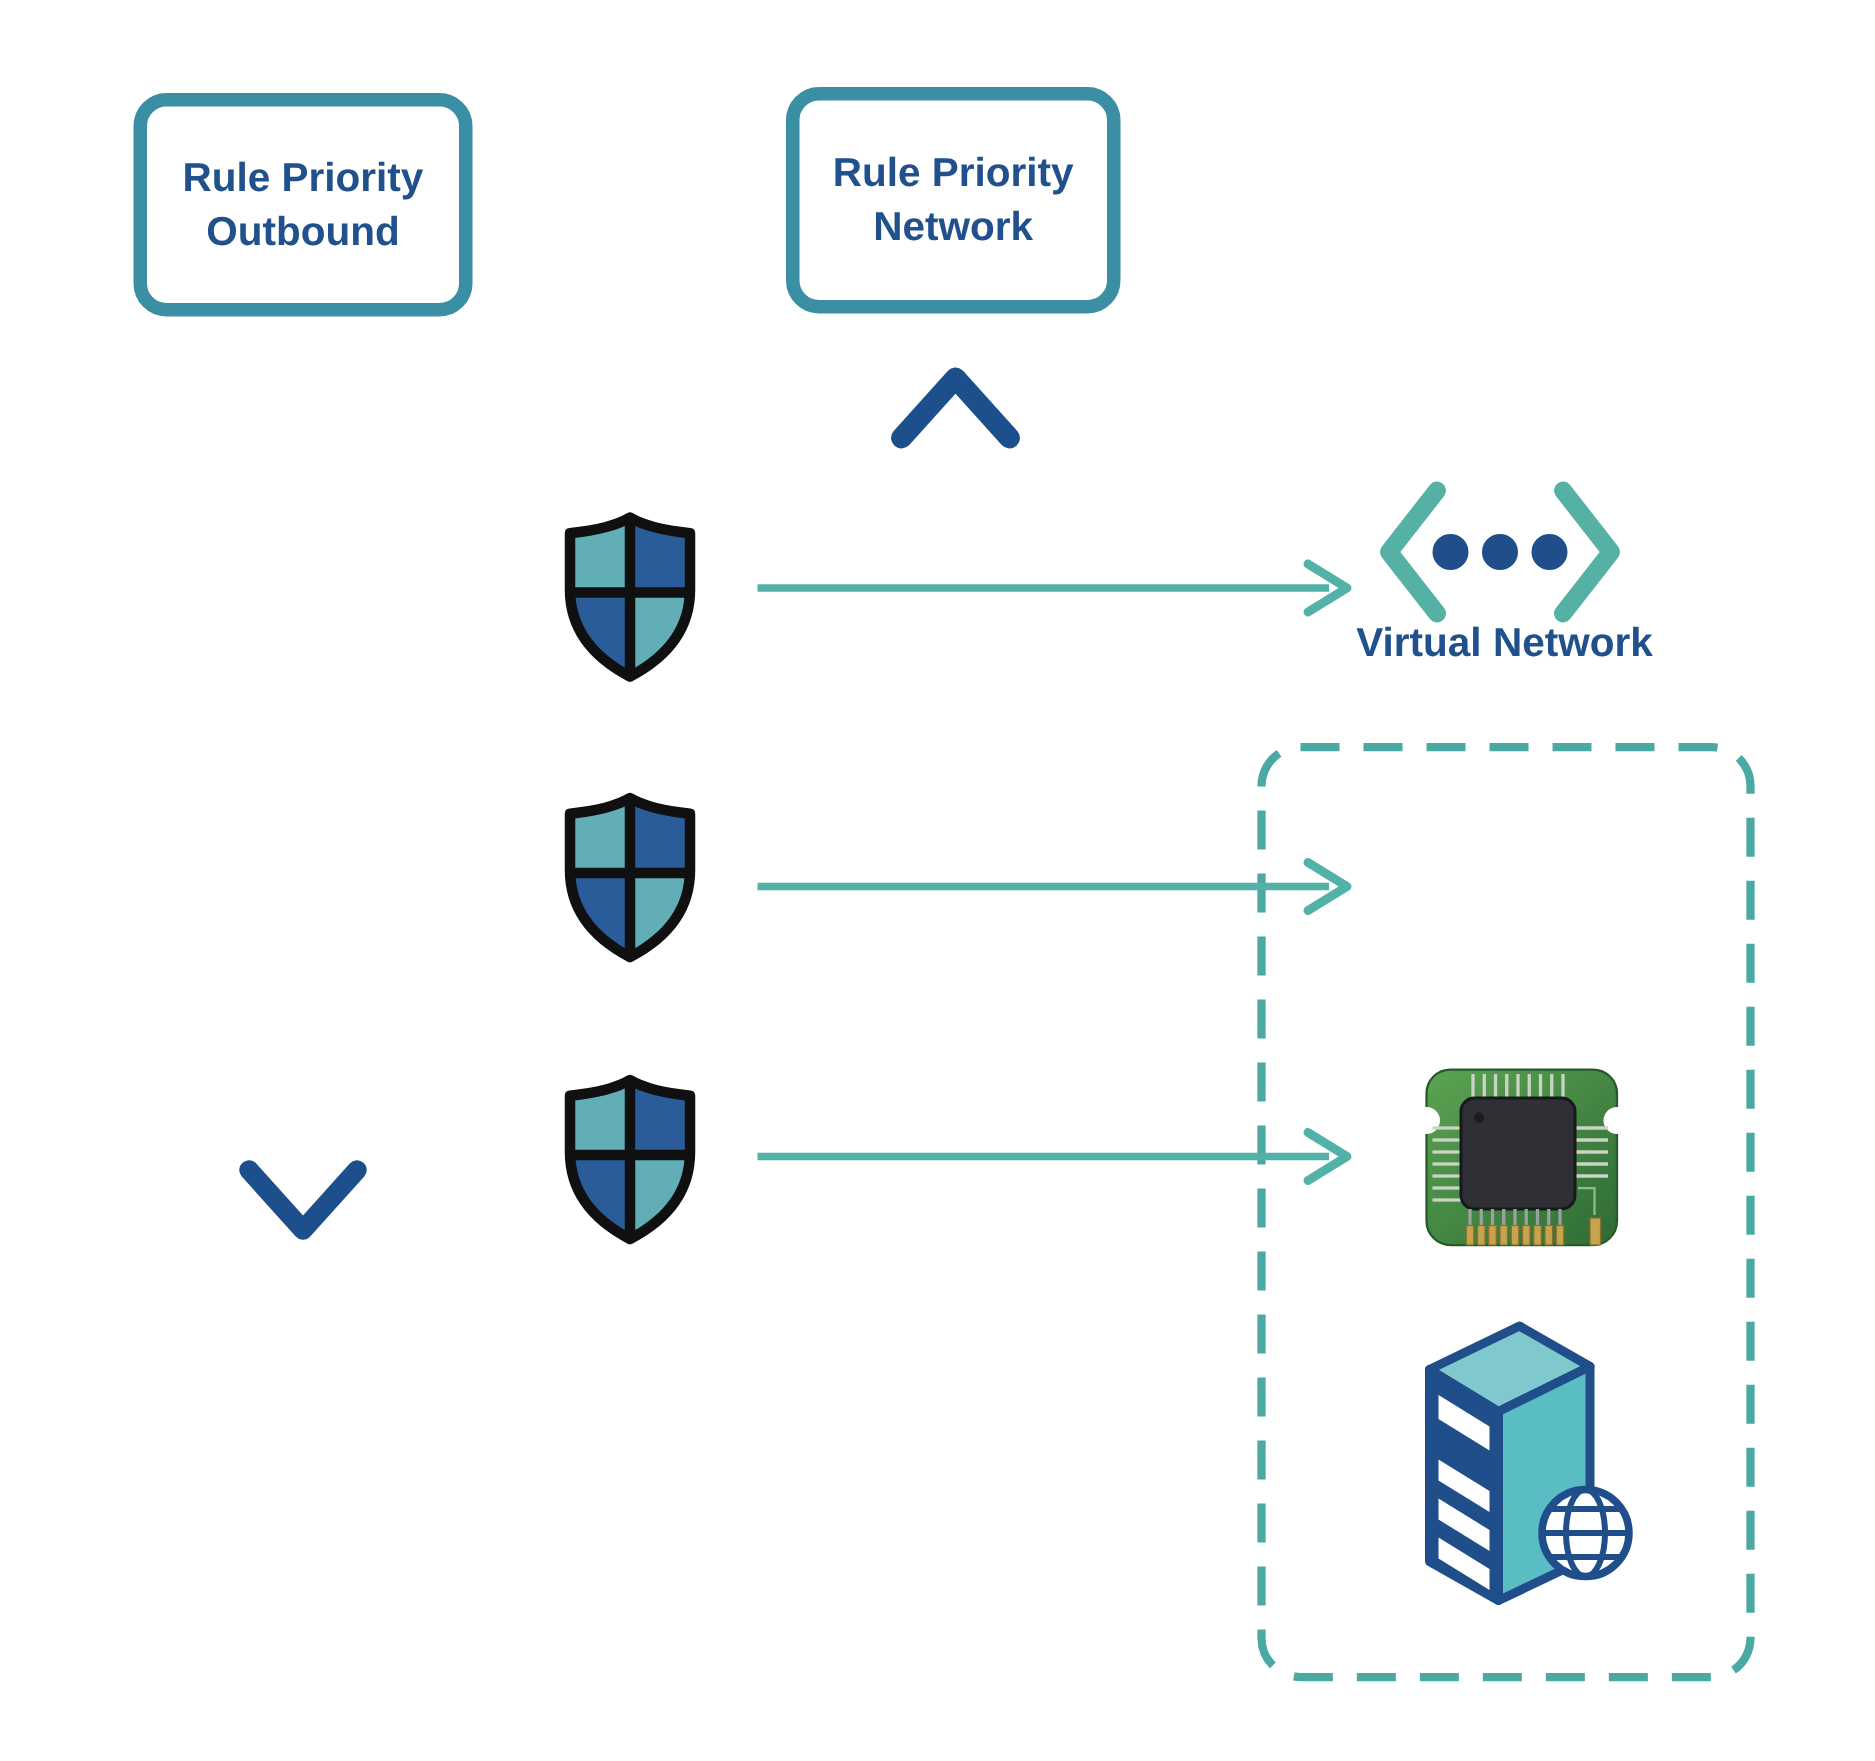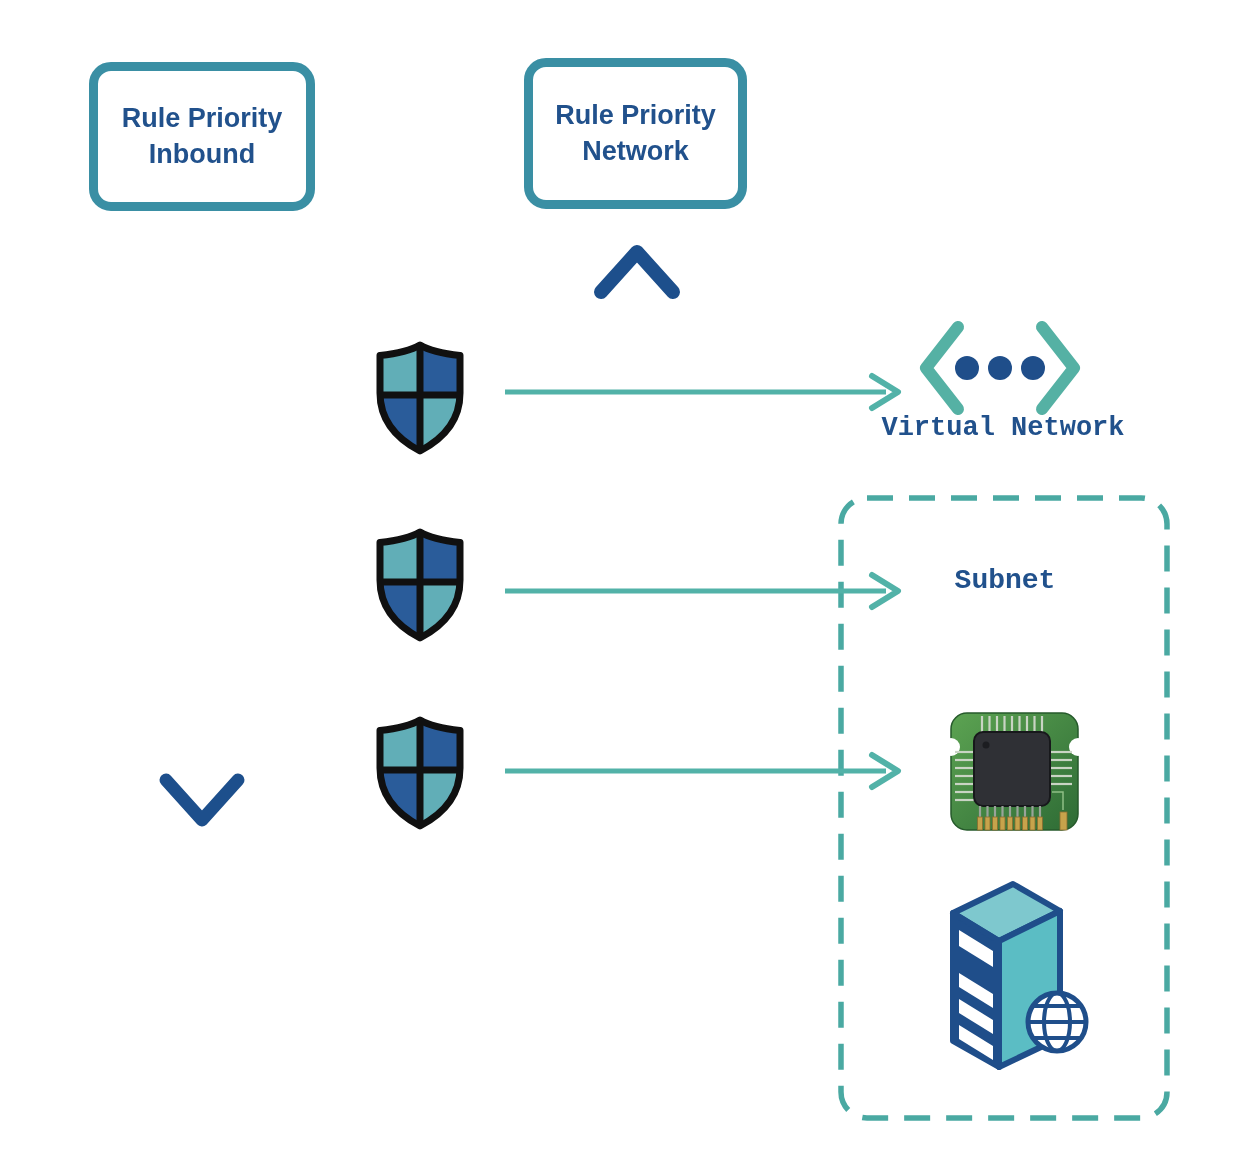--- a/index.html
+++ b/index.html
@@ -25,21 +25,20 @@
     line-height:1.32;
     box-sizing:border-box;
   }
   .box-inbound{left:89px;top:62px;width:226px;height:149px;}
   .box-outbound{left:524px;top:58px;width:223px;height:151px;}
   .diagram-label{
     position:absolute;
     color:#21518C;
     font-weight:bold;
     text-align:center;
-    font-family:Liberation Mono, monospace;
   }
   .label-vnet{left:878px;top:413px;width:250px;font-size:27px;}
   .label-subnet{left:899px;top:565px;width:212px;font-size:28px;}
 </style>
 </head>
 <body>
 
 <div class="canvas">
 
   <svg class="layer" viewBox="0 0 1250 1174" xmlns="http://www.w3.org/2000/svg">
@@ -192,24 +191,23 @@
         <ellipse cx="1057" cy="1022" rx="13" ry="29" fill="none" stroke="#1F4E8A" stroke-width="4"></ellipse>
         <line x1="1028" y1="1022" x2="1086" y2="1022" stroke="#1F4E8A" stroke-width="4"></line>
         <line x1="1033" y1="1006" x2="1081" y2="1006" stroke="#1F4E8A" stroke-width="4"></line>
         <line x1="1033" y1="1038" x2="1081" y2="1038" stroke="#1F4E8A" stroke-width="4"></line>
       </g>
     </g>
   </svg>
 
   <div class="priority-box box-inbound">
     <div>Rule Priority</div>
-    <div>Inbound</div>
+    <div>Outbound</div>
   </div>
 
   <div class="priority-box box-outbound">
     <div>Rule Priority</div>
     <div>Network</div>
   </div>
 
   <div class="diagram-label label-vnet">Virtual Network</div>
-  <div class="diagram-label label-subnet">Subnet</div>
 
 </div>
 
 </body></html>

